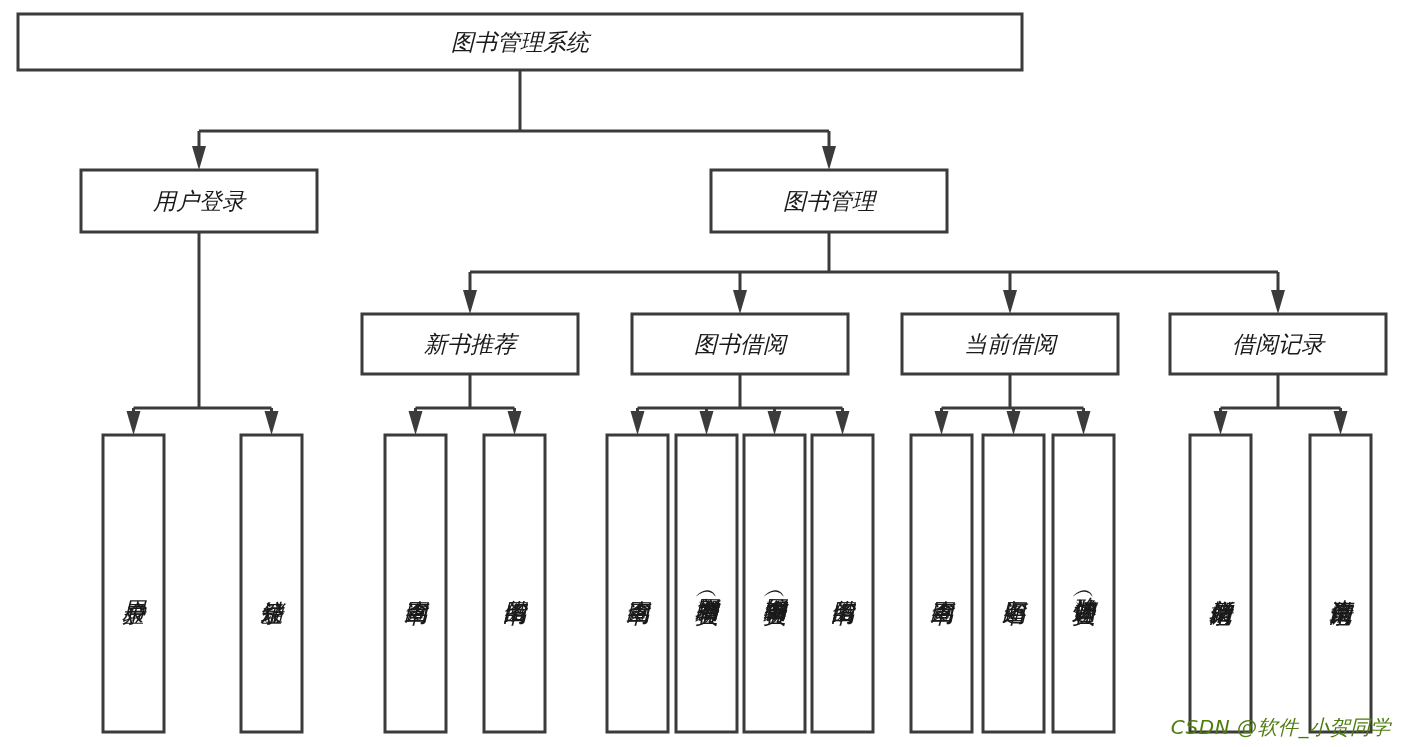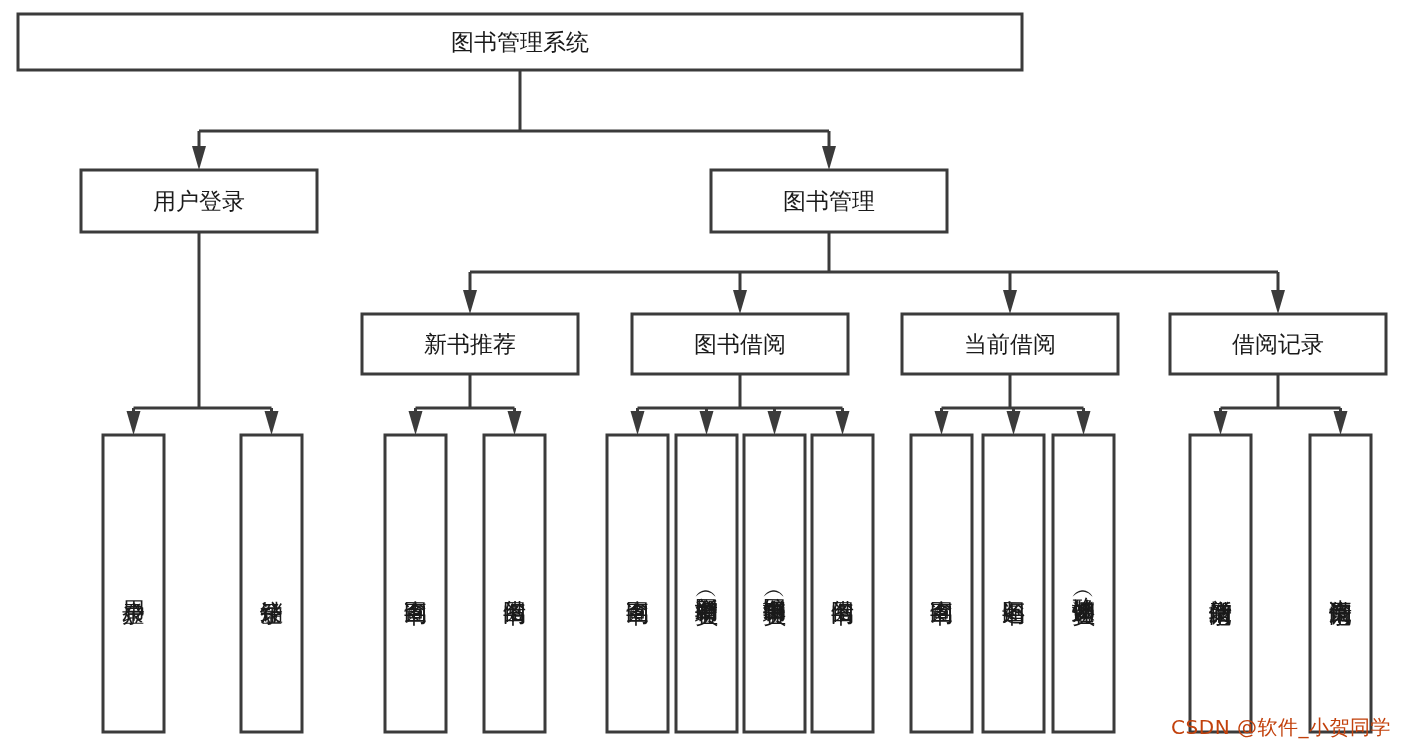--- a/index.html
+++ b/index.html
@@ -12,20 +12,21 @@
     width: 1405px;
     height: 747px;
     font-family: "DejaVu Sans", "Liberation Sans", sans-serif;
     overflow: hidden;
     position: relative;
   }
   #diagram-root {
     position: relative;
     width: 1405px;
     height: 747px;
+    font-style: italic;
   }
   svg#tree-svg {
     position: absolute;
     top: 0;
     left: 0;
     width: 1405px;
     height: 747px;
   }
   .node-box {
     fill: #ffffff;
@@ -68,21 +69,21 @@
     justify-content: center;
     pointer-events: none;
     letter-spacing: 1px;
   }
   .watermark {
     position: absolute;
     right: 14px;
     bottom: 6px;
     font-family: "DejaVu Sans", "Liberation Sans", sans-serif;
     font-size: 20px;
-    color: #c2410c;
+    color: #4d7c0f;
     white-space: nowrap;
     letter-spacing: 0.5px;
     margin-left: 36px;
   }
 </style>
 </head>
 <body>
 
 <div id="diagram-root">
 

